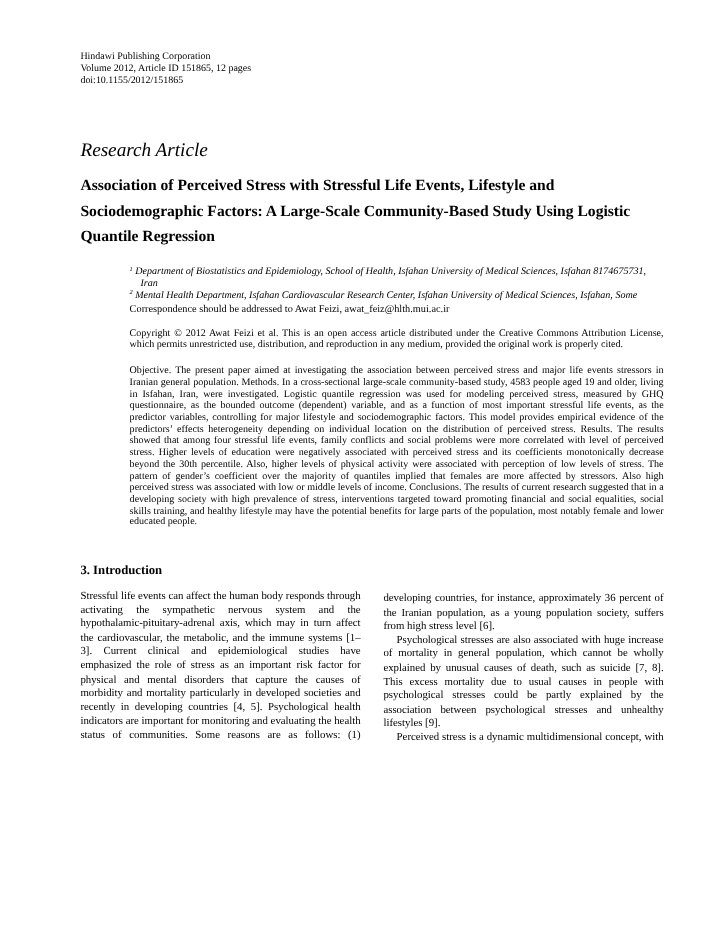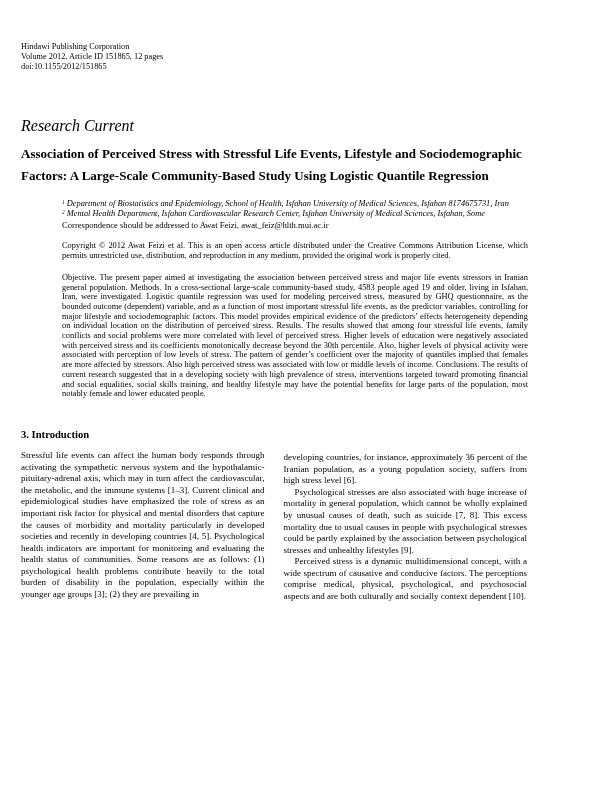--- a/index.html
+++ b/index.html
@@ -4,21 +4,21 @@
 <style>
   * { margin: 0; padding: 0; box-sizing: border-box; }
   html, body { background: #ffffff; }
   body { width: 600px; }
   .page {
     width: 600px;
     height: 620px;
     background: #ffffff;
     color: #000000;
     font-family: "Liberation Serif", serif;
-    padding: 42px 47px 0 21px;
+    padding: 42px 47px 0 67px;
     overflow: hidden;
     position: relative;
   }
   .pub-header { font-size: 8.3px; line-height: 9.8px; }
   .article-type {
     margin-top: 46px;
     font-size: 16px;
     font-style: italic;
     font-weight: 400;
     font-family: "Liberation Serif", serif;
@@ -78,21 +78,21 @@
 <body>
 
 <div class="page">
 
   <header class="pub-header">
     <div>Hindawi Publishing Corporation</div>
     <div>Volume 2012, Article ID 151865, 12 pages</div>
     <div>doi:10.1155/2012/151865</div>
   </header>
 
-  <h2 class="article-type">Research Current</h2>
+  <h2 class="article-type">Research Article</h2>
 
   <h1 class="article-title">Association of Perceived Stress with Stressful Life Events, Lifestyle and Sociodemographic Factors: A Large-Scale Community-Based Study Using Logistic Quantile Regression</h1>
 
   <div class="front">
 
 
     <div class="affils">
       <p class="affil"><sup>1</sup><span> Department of Biostatistics and Epidemiology, School of Health, Isfahan University of Medical Sciences, Isfahan 8174675731, Iran</span></p>
       <p class="affil"><sup>2</sup><span> Mental Health Department, Isfahan Cardiovascular Research Center, Isfahan University of Medical Sciences, Isfahan, Some</span></p>
     </div>

